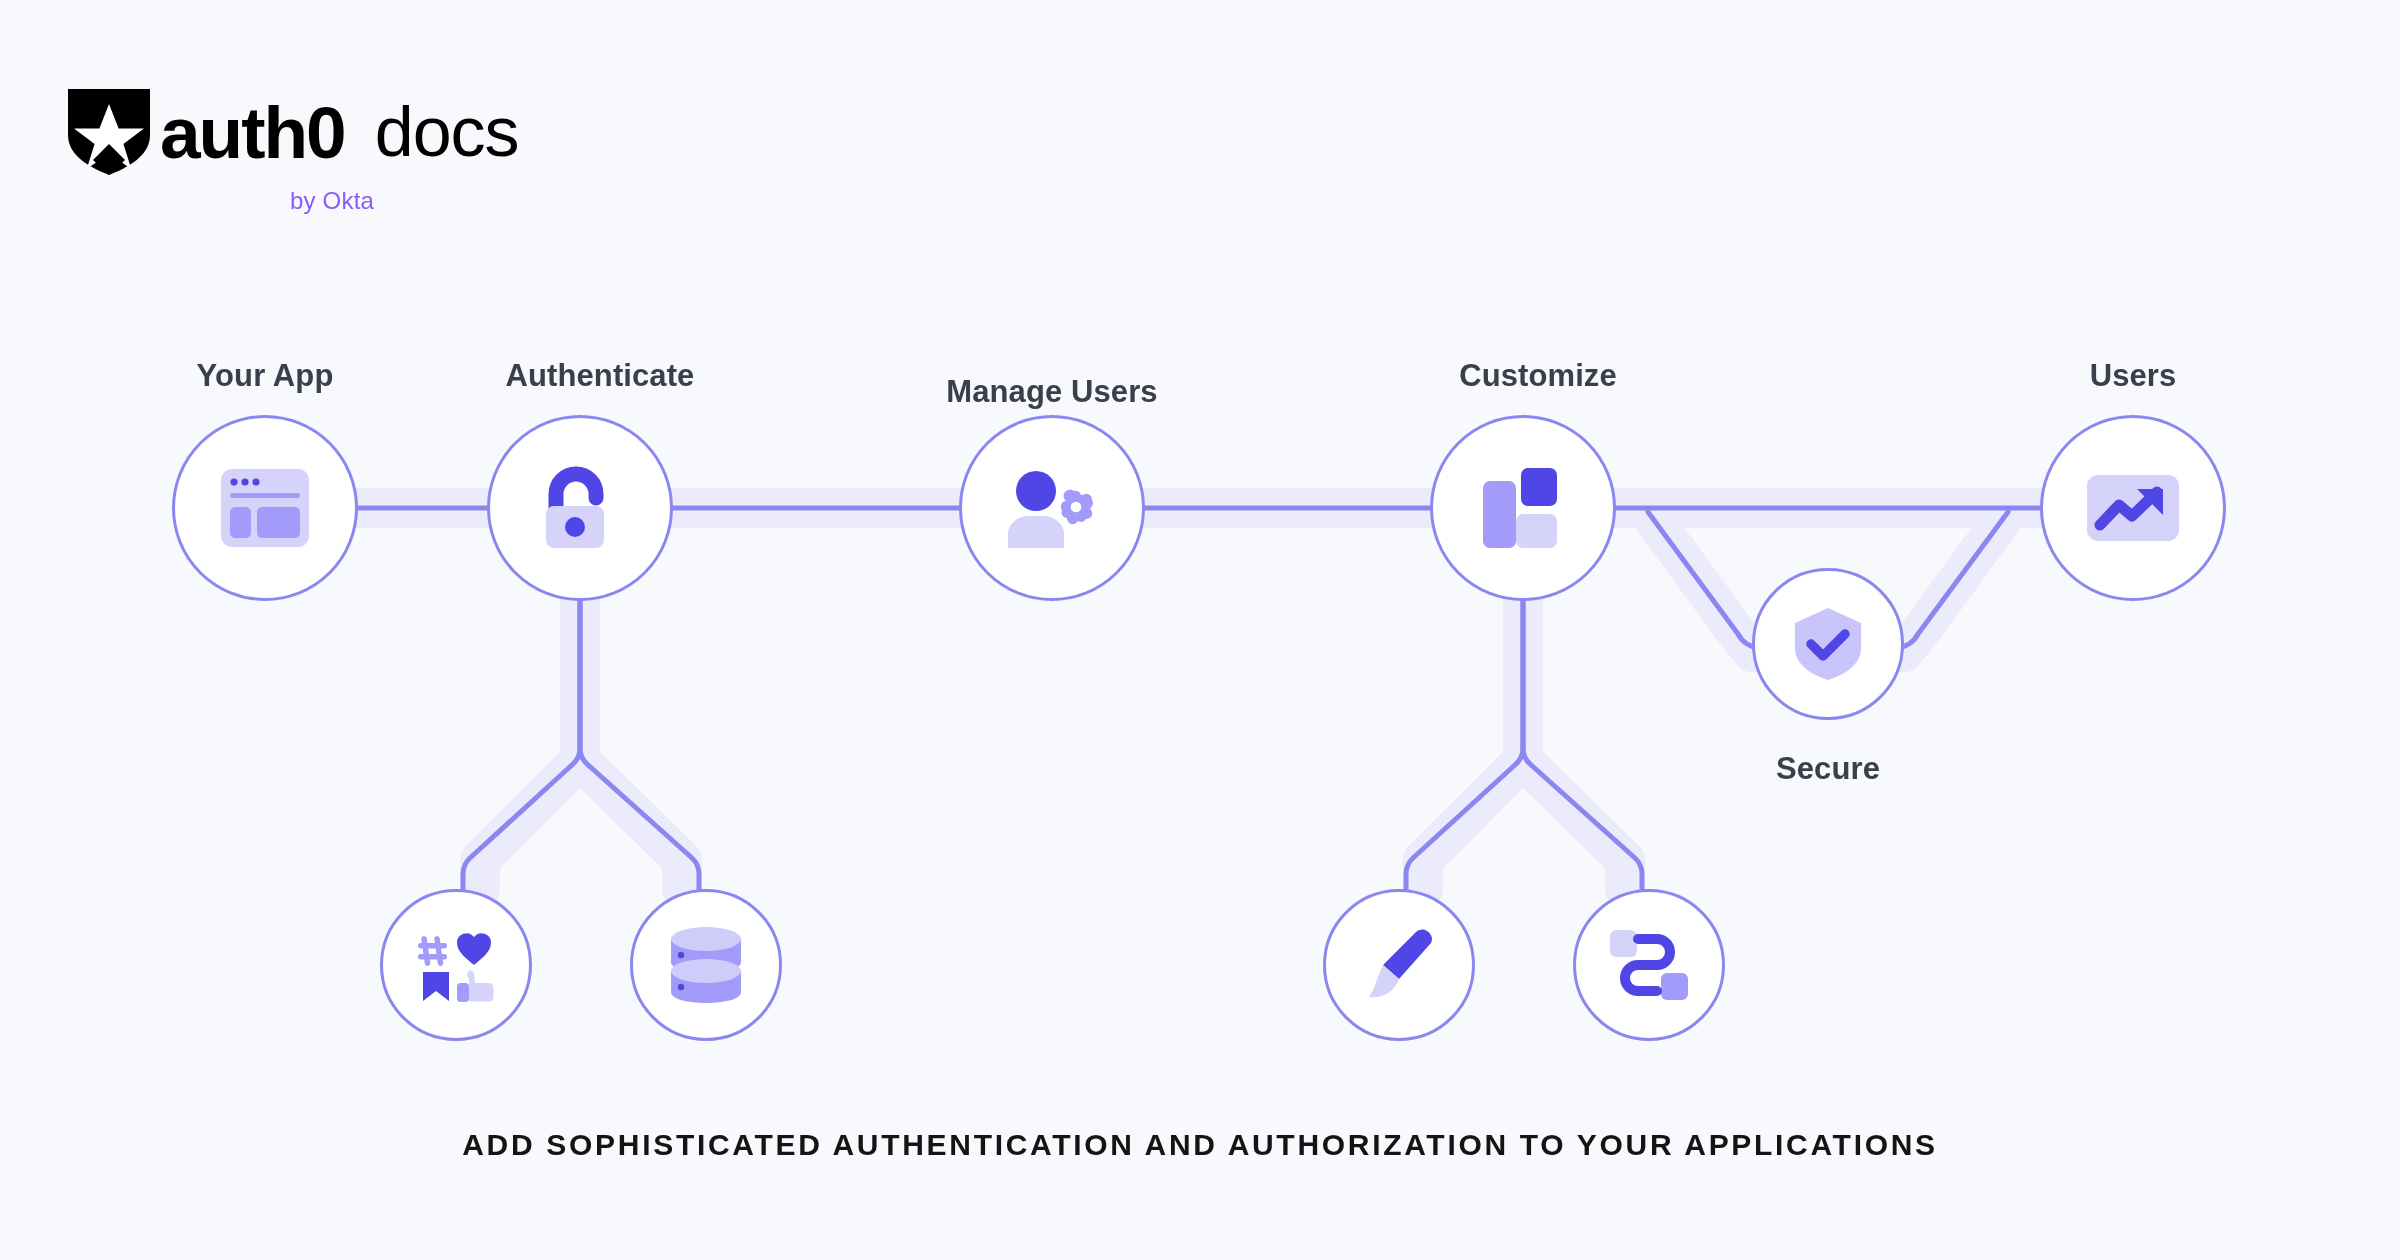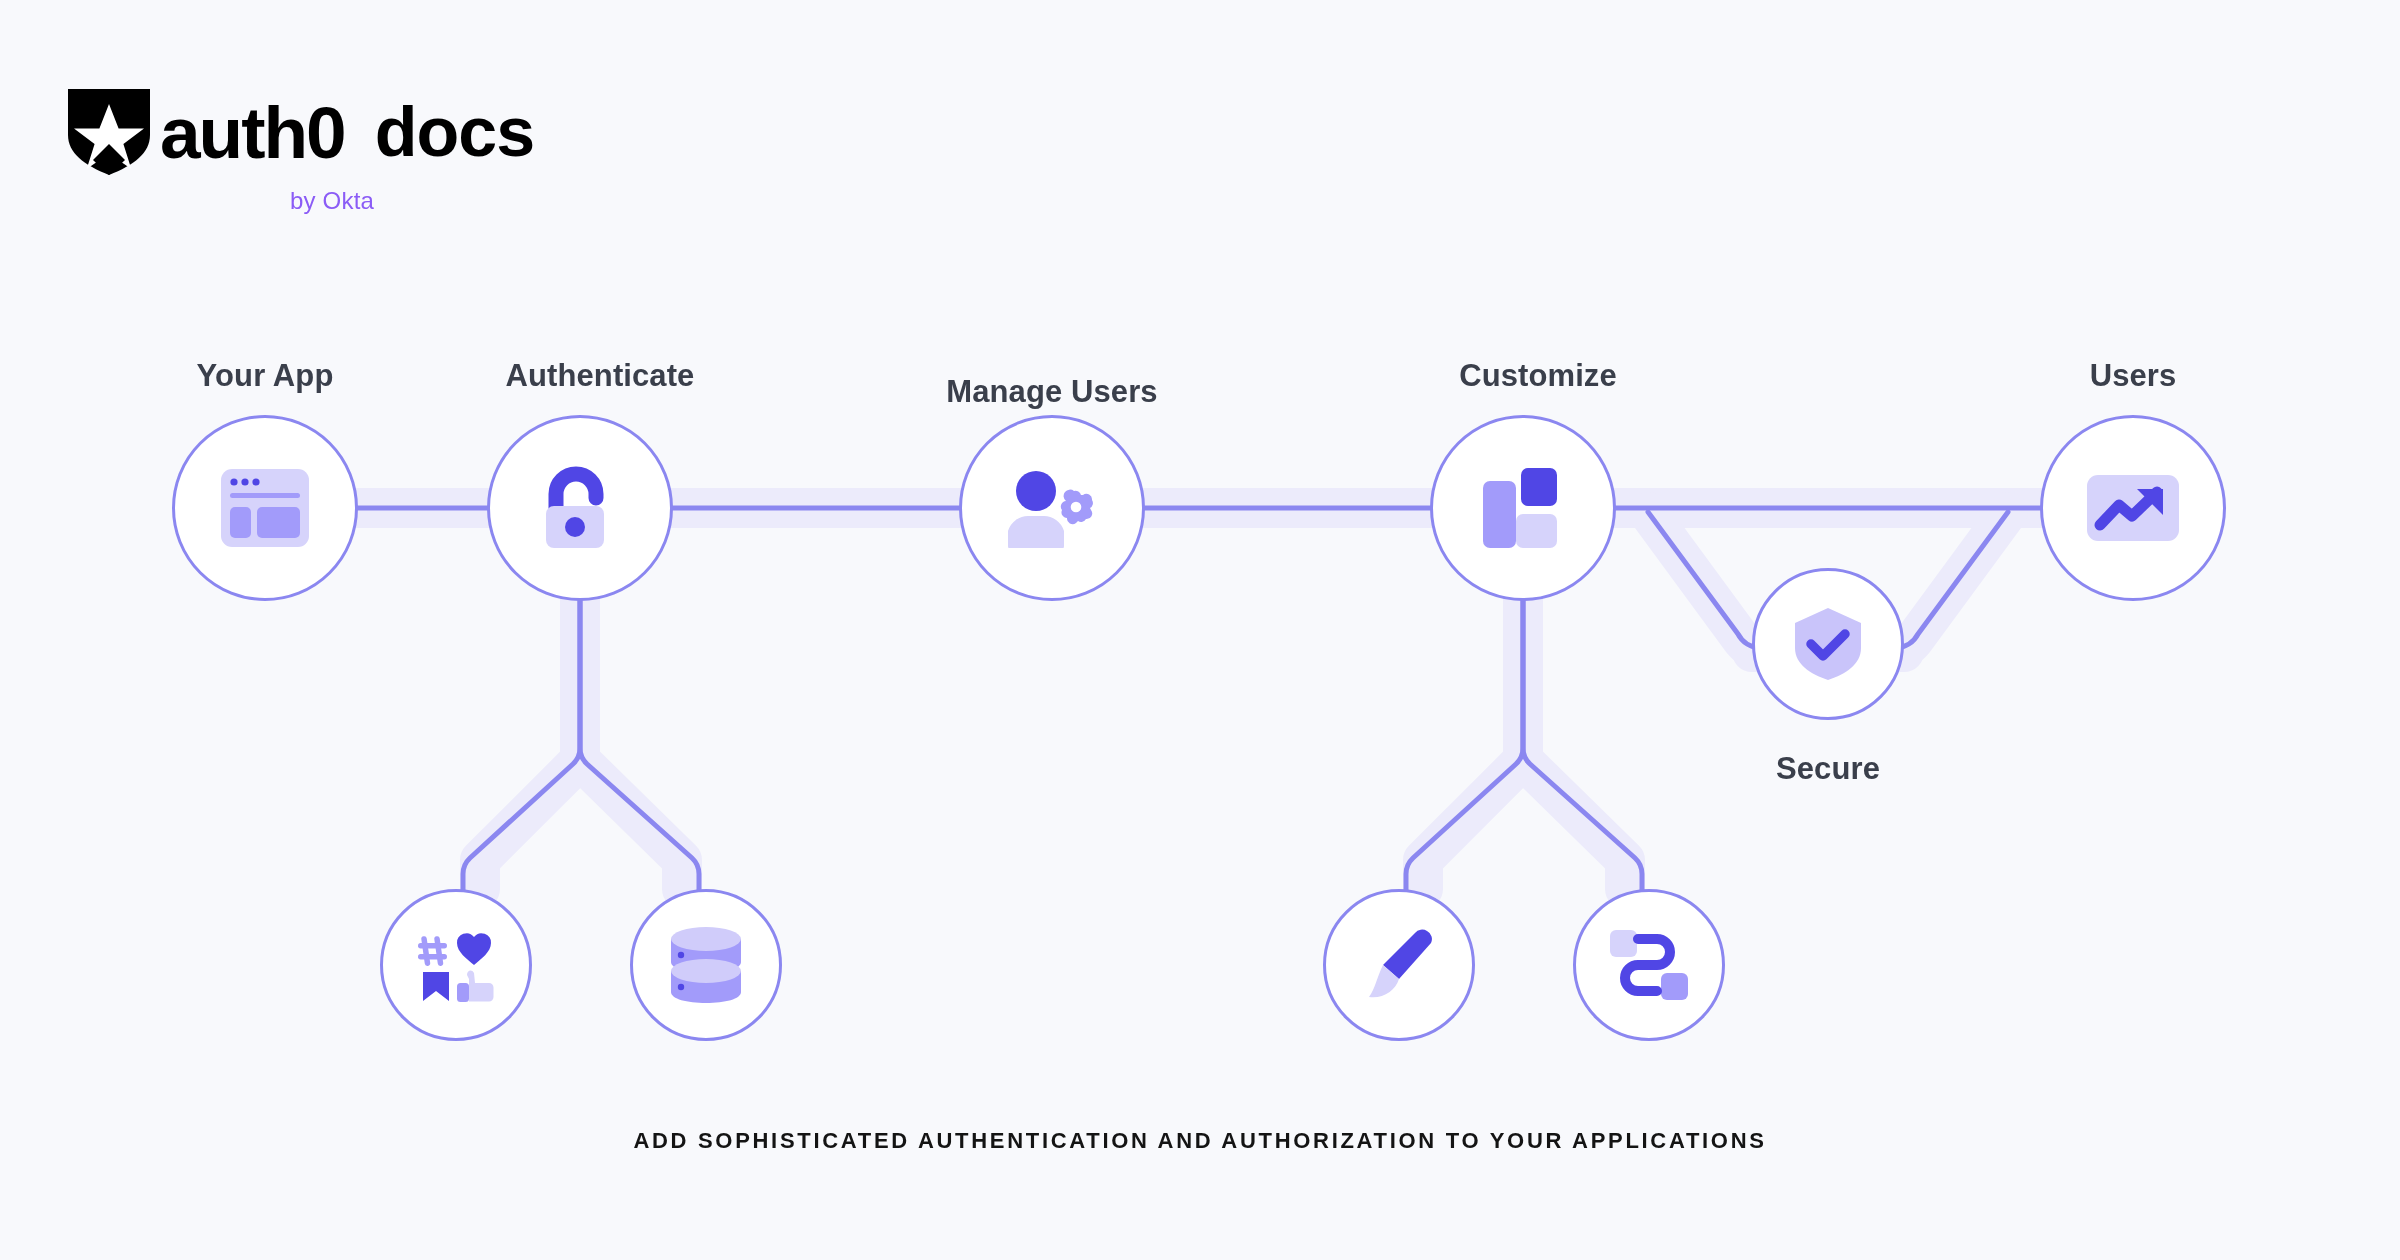--- a/index.html
+++ b/index.html
@@ -44,21 +44,21 @@
     font-family: "Liberation Sans", sans-serif;
     font-size: 73px;
     font-weight: 700;
     letter-spacing: -2px;
     color: #000000;
     line-height: 1;
   }
   #docs-wordmark {
     font-family: "Liberation Sans", sans-serif;
     font-size: 70px;
-    font-weight: 700;
+    font-weight: 400;
     letter-spacing: -1px;
     color: #000000;
     line-height: 1;
   }
   #by-okta-text {
     font-family: "Liberation Sans", sans-serif;
     font-size: 24px;
     font-weight: 400;
     color: #8b5cf6;
     margin-top: 12px;
@@ -114,21 +114,21 @@
   }
 
   
   #caption-text {
     position: absolute;
     left: 0;
     top: 1128px;
     width: 2400px;
     text-align: center;
     font-family: "Liberation Sans", sans-serif;
-    font-size: 22px;
+    font-size: 30px;
     font-weight: 700;
     letter-spacing: 2.7px;
     color: #141414;
     white-space: nowrap;
   }
 </style>
 </head>
 <body>
 
 <div id="brand-header">

